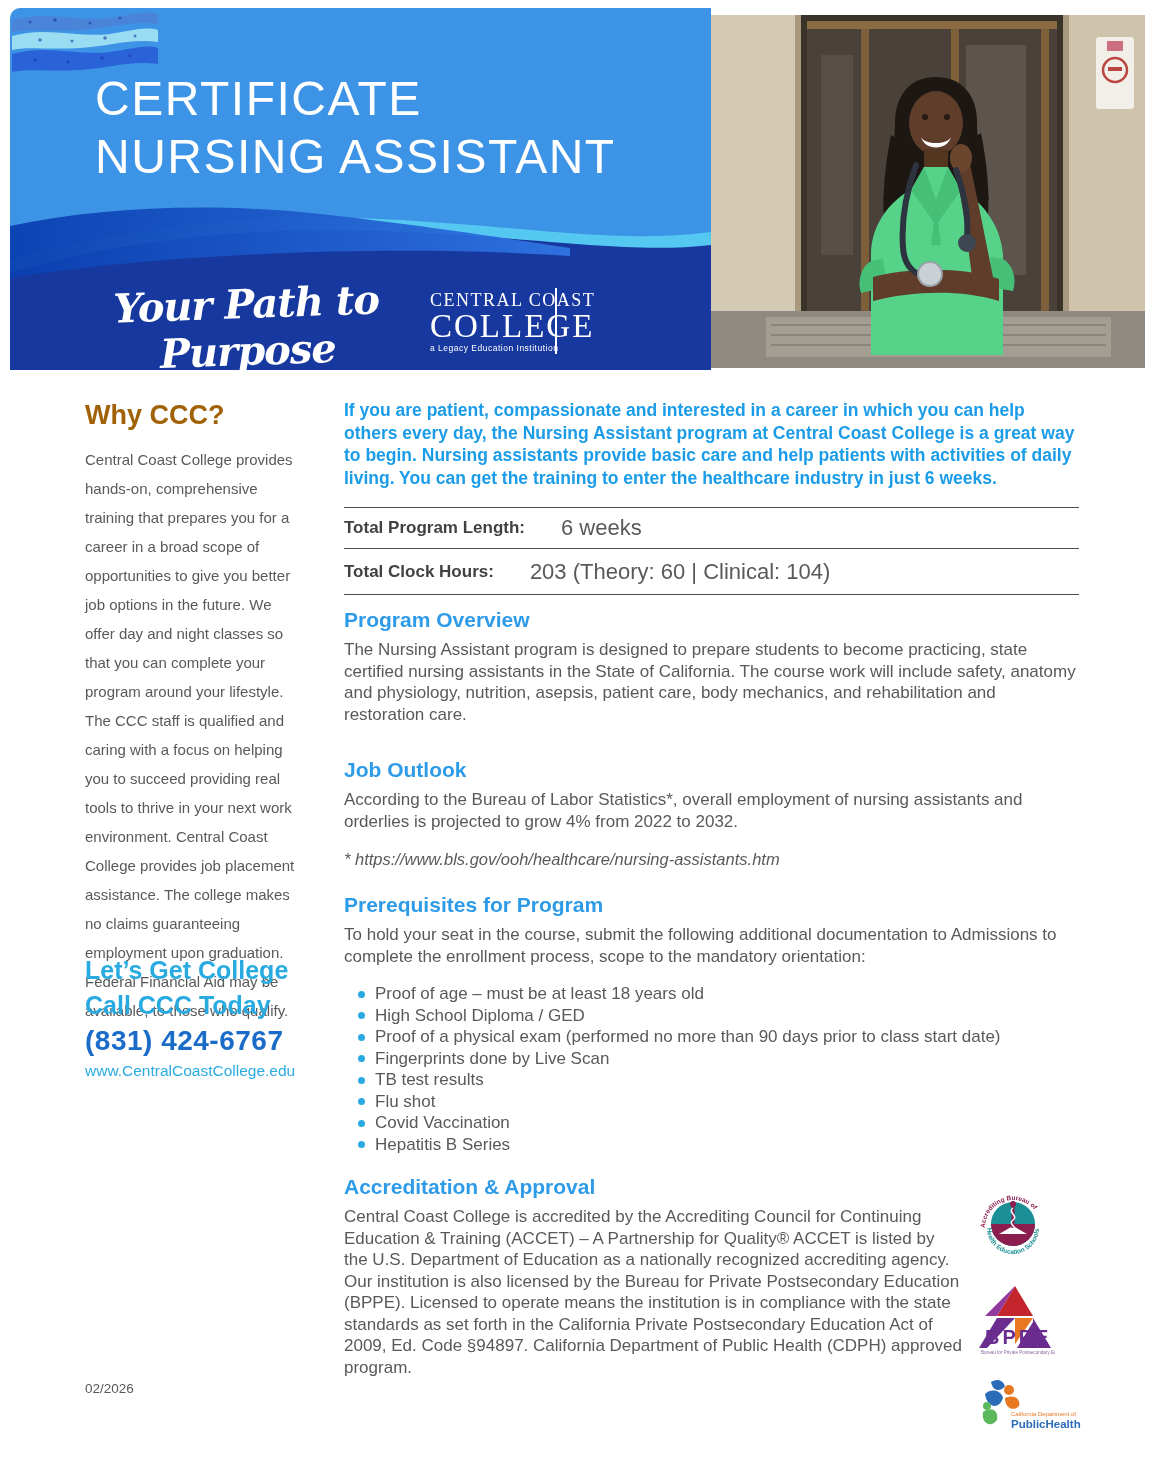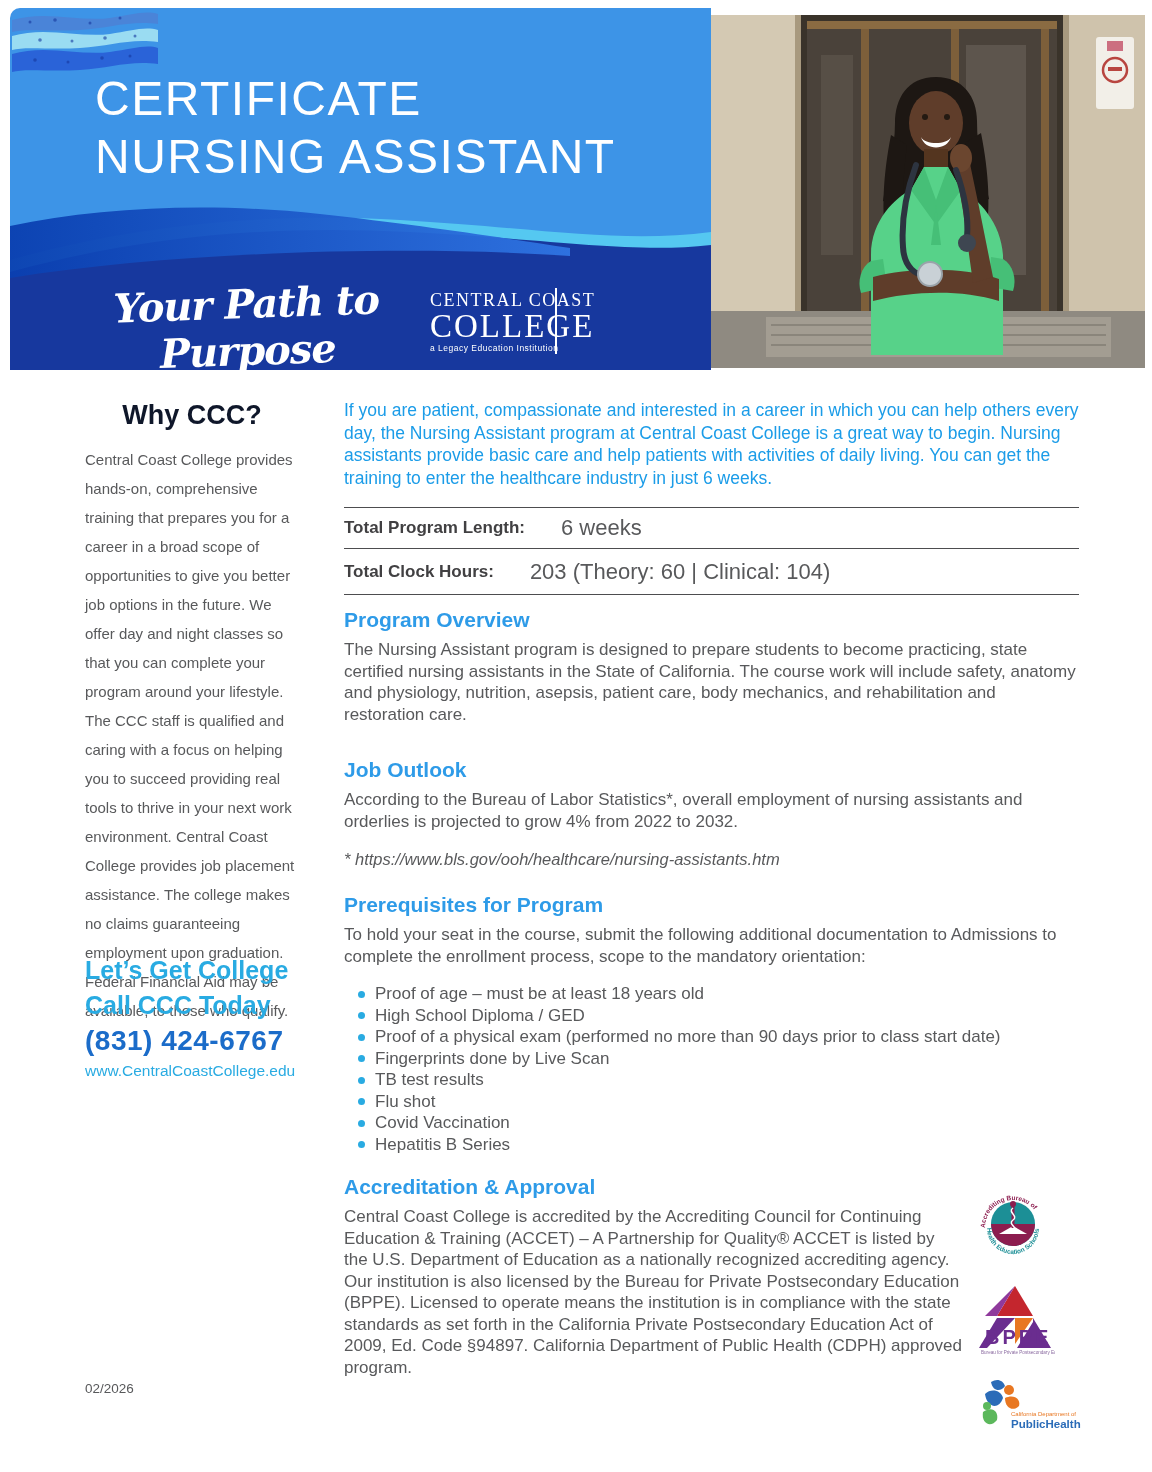--- a/index.html
+++ b/index.html
@@ -18,30 +18,30 @@
   .ccc-logo-main { font-family:"Liberation Serif", serif; font-size:33px; letter-spacing:2px; line-height:30px; }
   .ccc-logo-sub { font-size:8.5px; letter-spacing:0.5px; margin-top:2px; }
   .ccc-logo-divider { position:absolute; left:545px; top:280px; width:1.5px; height:66px; background:#ffffff; }
   .ccc-logo-waves { position:absolute; left:556px; top:280px; }
 
   
   .hero { position:absolute; left:711px; top:15px; width:434px; height:353px; overflow:hidden; }
 
   
   .sidebar { position:absolute; left:85px; top:400px; width:214px; }
-  .sidebar-heading { font-size:27px; font-weight:800; color:#0f172a;text-align:center; }
+  .sidebar-heading { font-size:27px; font-weight:800; color:#a16207; }
   .sidebar-body { margin-top:14px; font-size:15px; line-height:29px; color:#58595b; font-weight:400; }
   .cta { position:absolute; left:85px; top:953px; width:230px; }
   .cta-line { font-size:25px; font-weight:800; color:#29abe2; line-height:35px; }
   .cta-phone { font-size:28px; font-weight:800; color:#1b6cc9; line-height:36px; letter-spacing:0.5px; }
   .cta-site { font-size:15.5px; color:#29abe2; margin-top:3px; text-decoration:none; display:block; }
 
   
   .main { position:absolute; left:344px; top:399px; width:735px; }
-  .intro { font-size:17.5px; line-height:22.5px; font-weight:400; color:#1b9ce8; }
+  .intro { font-size:17.5px; line-height:22.5px; font-weight:700; color:#1b9ce8; }
   .ptable { position:absolute; left:0; top:108px; width:735px; }
   .ptable-row { display:flex; align-items:center; border-top:1px solid #4d4d4f; }
   .ptable-row:last-child { border-bottom:1px solid #4d4d4f;text-align:center; }
   .ptable-row.r1 { height:41px; }
   .ptable-row.r2 { height:47px; }
   .ptable-label { font-size:17px; font-weight:700; color:#414042; }
   .ptable-value { font-size:22px; color:#58595b; margin-left:36px; }
 
   .section-heading { font-size:21px; font-weight:800; color:#2e9be8; }
   .section-body { font-size:17px; line-height:21.5px; color:#58595b; margin-top:7px; }

